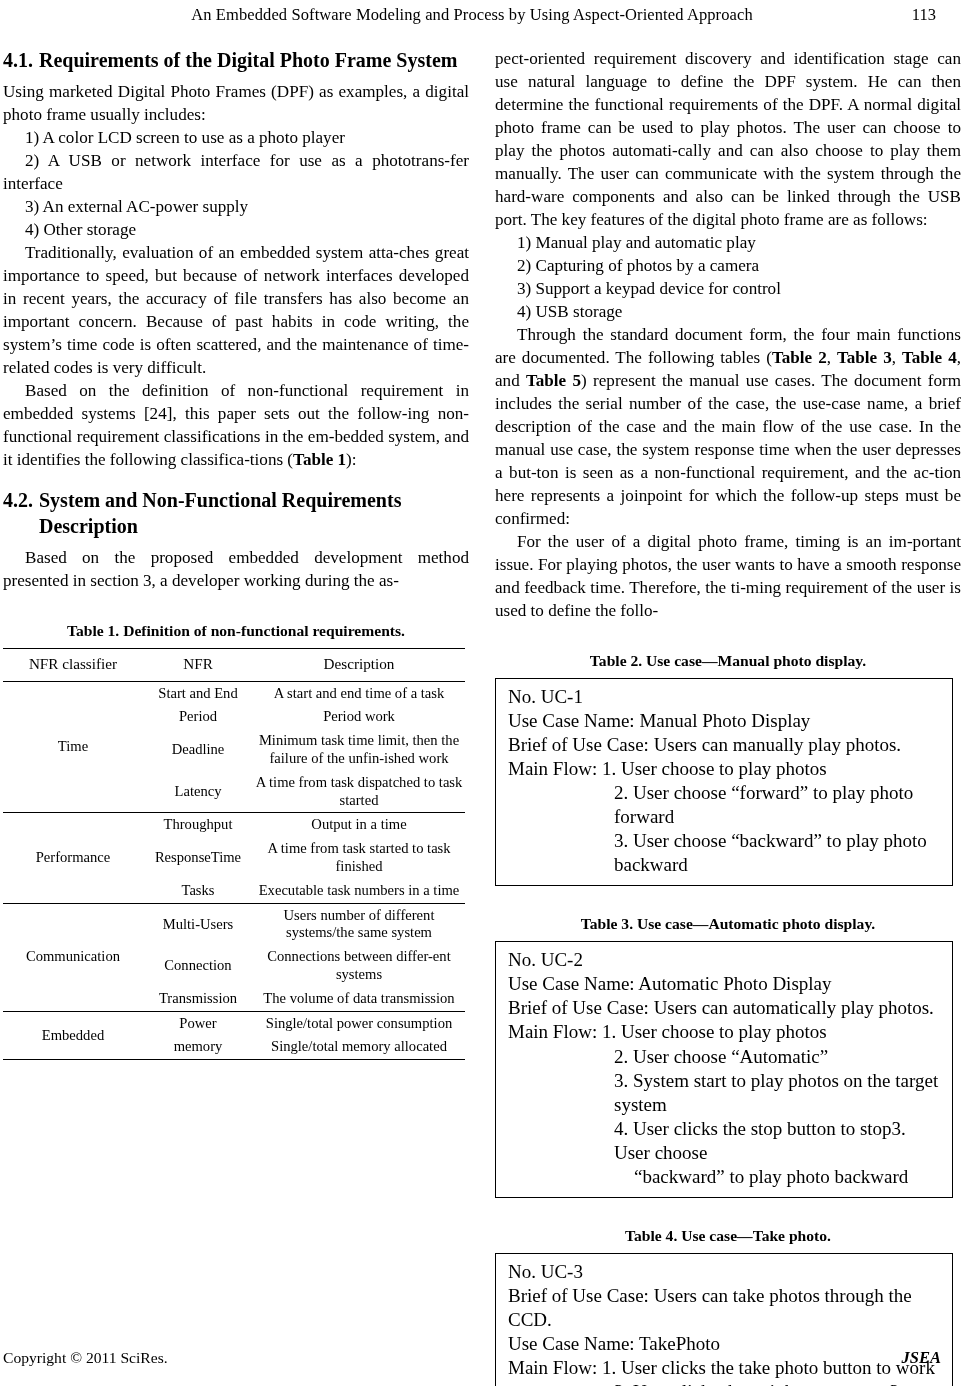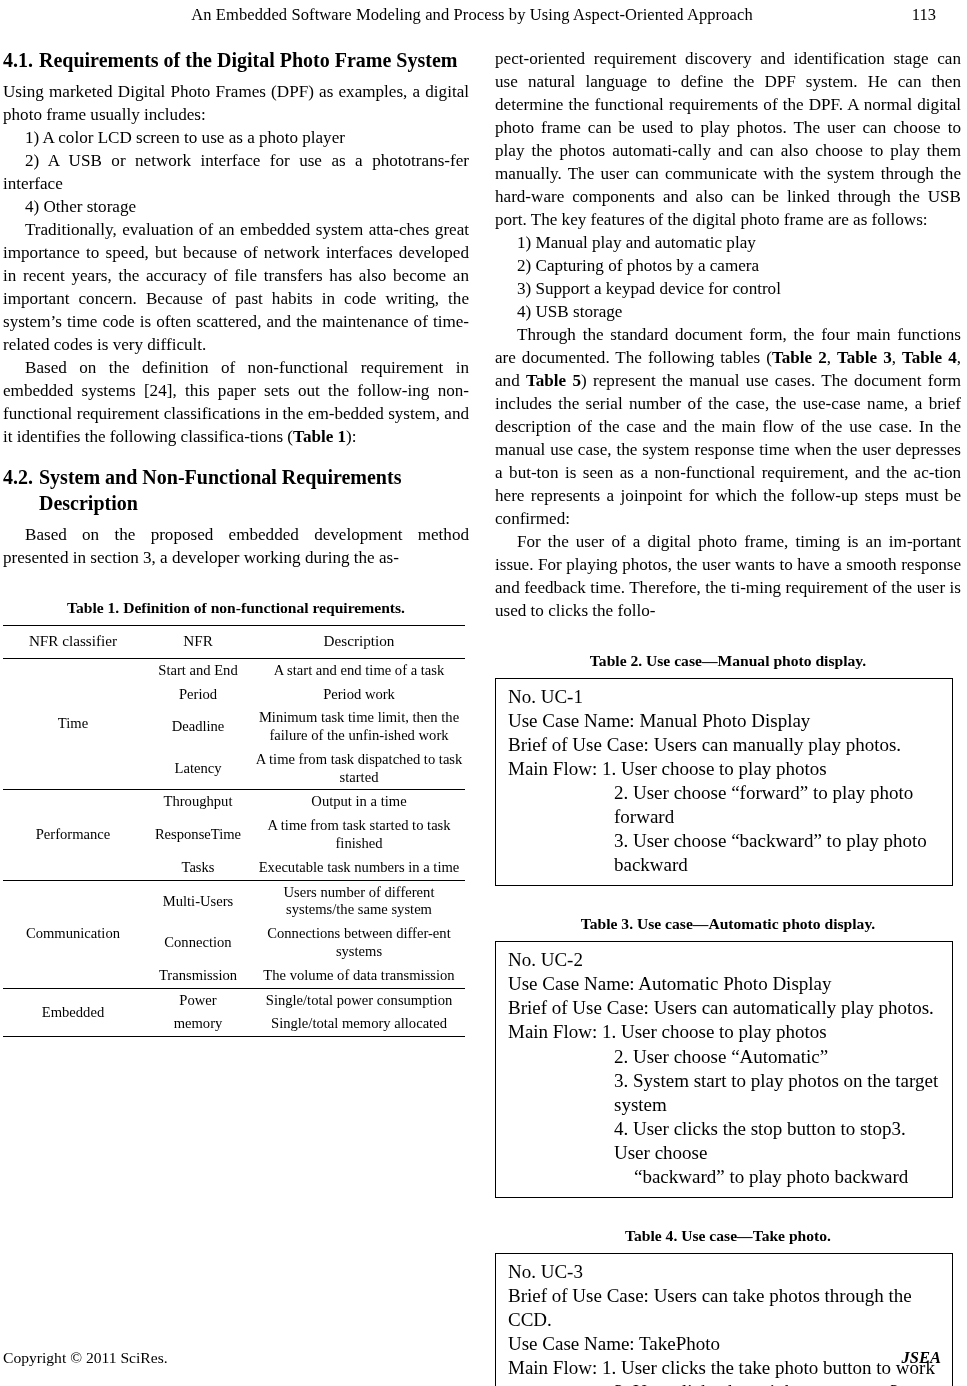--- a/index.html
+++ b/index.html
@@ -175,20 +175,21 @@
     <div class="col">
 
       <h2 class="sec">
         <span class="num">4.1.</span><span>Requirements of the Digital Photo Frame System</span>
       </h2>
 
       <p class="body noindent">Using marketed Digital Photo Frames (DPF) as examples, a digital photo frame usually includes:</p>
 
       <p class="listitem">1) A color LCD screen to use as a photo player</p>
       <p class="listitem">2) A USB or network interface for use as a phototrans-fer interface</p>
+      <p class="listitem flat">3) An external AC-power supply</p>
       <p class="listitem flat">4) Other storage</p>
 
       <p class="body indent">Traditionally, evaluation of an embedded system atta-ches great importance to speed, but because of network interfaces developed in recent years, the accuracy of file transfers has also become an important concern. Because of past habits in code writing, the system’s time code is often scattered, and the maintenance of time-related codes is very difficult.</p>
 
       <p class="body indent"><span>Based on the definition of non-functional requirement in embedded systems [24], this paper sets out the follow-ing non-functional requirement classifications in the em-bedded system, and it identifies the following classifica-tions (</span><span class="b">Table 1</span><span>):</span></p>
 
       <h2 class="sec spaced">
         <span class="num">4.2.</span><span>System and Non-Functional Requirements Description</span>
       </h2>
 
@@ -275,21 +276,21 @@
 
       <p class="body noindent">pect-oriented requirement discovery and identification stage can use natural language to define the DPF system. He can then determine the functional requirements of the DPF. A normal digital photo frame can be used to play photos. The user can choose to play the photos automati-cally and can also choose to play them manually. The user can communicate with the system through the hard-ware components and also can be linked through the USB port. The key features of the digital photo frame are as follows:</p>
 
       <p class="listitem flat">1) Manual play and automatic play</p>
       <p class="listitem flat">2) Capturing of photos by a camera</p>
       <p class="listitem flat">3) Support a keypad device for control</p>
       <p class="listitem flat">4) USB storage</p>
 
       <p class="body indent"><span>Through the standard document form, the four main functions are documented. The following tables (</span><span class="b">Table 2</span><span>, </span><span class="b">Table 3</span><span>, </span><span class="b">Table 4</span><span>, and </span><span class="b">Table 5</span><span>) represent the manual use cases. The document form includes the serial number of the case, the use-case name, a brief description of the case and the main flow of the use case. In the manual use case, the system response time when the user depresses a but-ton is seen as a non-functional requirement, and the ac-tion here represents a joinpoint for which the follow-up steps must be confirmed:</span></p>
 
-      <p class="body indent">For the user of a digital photo frame, timing is an im-portant issue. For playing photos, the user wants to have a smooth response and feedback time. Therefore, the ti-ming requirement of the user is used to clicks the follo-</p>
+      <p class="body indent">For the user of a digital photo frame, timing is an im-portant issue. For playing photos, the user wants to have a smooth response and feedback time. Therefore, the ti-ming requirement of the user is used to define the follo-</p>
 
       <div class="tbl-caption">Table 2. Use case—Manual photo display.</div>
       <div class="uc-box">
         <div class="uc-line">No. UC-1</div>
         <div class="uc-line">Use Case Name: Manual Photo Display</div>
         <div class="uc-line">Brief of Use Case: Users can manually play photos.</div>
         <div class="uc-line flow">Main Flow: 1. User choose to play photos</div>
         <div class="uc-line uc-step">2. User choose “forward” to play photo forward</div>
         <div class="uc-line uc-step">3. User choose “backward” to play photo backward</div>
       </div>

